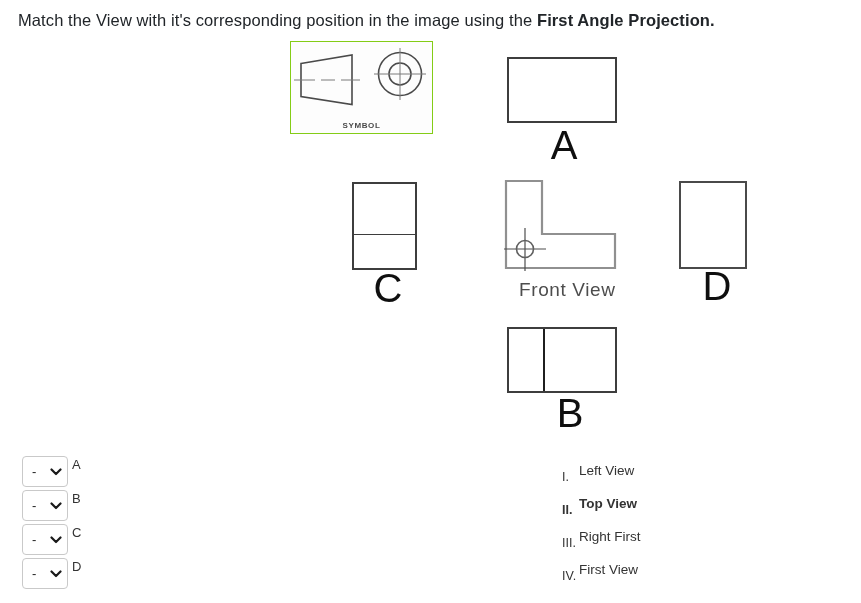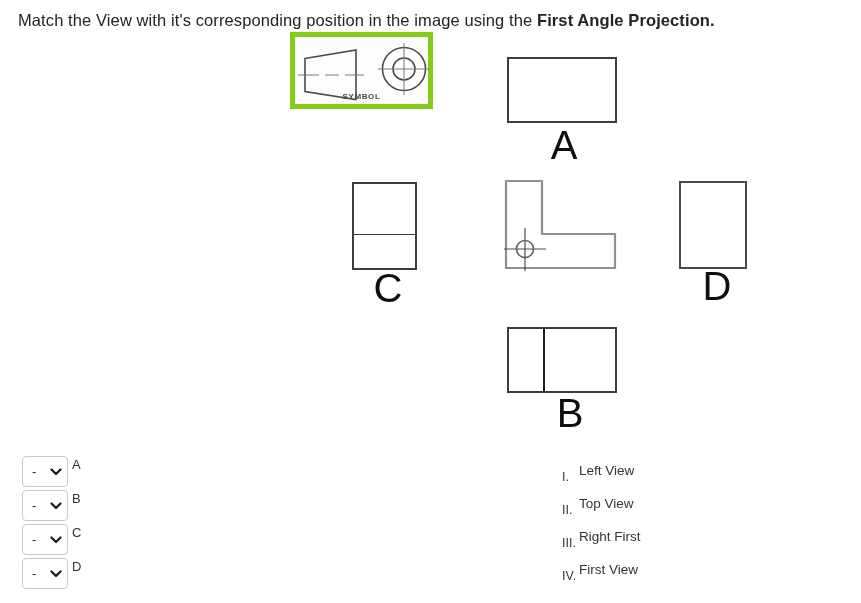--- a/index.html
+++ b/index.html
@@ -19,23 +19,23 @@
   #title {
     left: 18px; top: 11px;
     font-size: 16.5px;
     color: #212529;
     letter-spacing: 0.1px;
   }
   #title .bold { font-weight: 700; }
 
   
   #symbol-box {
-    left: 290px; top: 32px;
-    width: 143px; height: 77px;
-    border: 5px solid #84cc16;
+    left: 290px; top: 41px;
+    width: 143px; height: 93px;
+    border: 1px solid #84cc16;
     background: #fdfdfd;
   }
   #symbol-label {
     position: absolute;
     left: 0; right: 0; bottom: 3px;
     text-align: center;
     font-size: 8px;
     font-weight: 700;
     letter-spacing: 0.6px;
     color: #4a4a4a;
@@ -104,21 +104,21 @@
   }
   .answer-label {
     position: absolute; left: 50px; top: 1px;
     font-size: 13px;
     color: #333333;
   }
 
   
   .option-row { position: absolute; left: 548px; white-space: nowrap; margin-left: 14px; }
   #option-row-0 { top: 461px; }
-  #option-row-1 { top: 494px; }
+  #option-row-1 { top: 494px; font-weight: bold; }
   #option-row-2 { top: 527px; }
   #option-row-3 { top: 560px; }
   .option-numeral {
     display: inline-block;
     position: relative;
     top: 6px;
     min-width: 17px;
     font-size: 12.5px;
     color: #333333;
   }
@@ -156,20 +156,21 @@
     <div class="h-divider"></div>
   </div>
   <div id="letter-c" class="abs pos-letter">C</div>
 
   <svg id="front-view-svg" class="abs" width="114" height="92" viewBox="0 0 114 92">
     <path d="M2,2 H38 V55 H111 V89 H2 Z" fill="none" stroke="#909090" stroke-width="2.2"></path>
     <path d="M0,70 H42" stroke="#4d4d4d" stroke-width="1.2"></path>
     <path d="M21,49 V92" stroke="#4d4d4d" stroke-width="1.2"></path>
     <circle cx="21" cy="70" r="8.5" fill="none" stroke="#5f5f5f" stroke-width="1.6"></circle>
   </svg>
+  <div id="front-view-label" class="abs">Front View</div>
 
   <div id="rect-d" class="abs proj-rect"></div>
   <div id="letter-d" class="abs pos-letter">D</div>
 
   <div id="rect-b" class="abs proj-rect">
     <div class="v-divider"></div>
   </div>
   <div id="letter-b" class="abs pos-letter">B</div>
 
   <div id="answer-row-0" class="answer-row">

